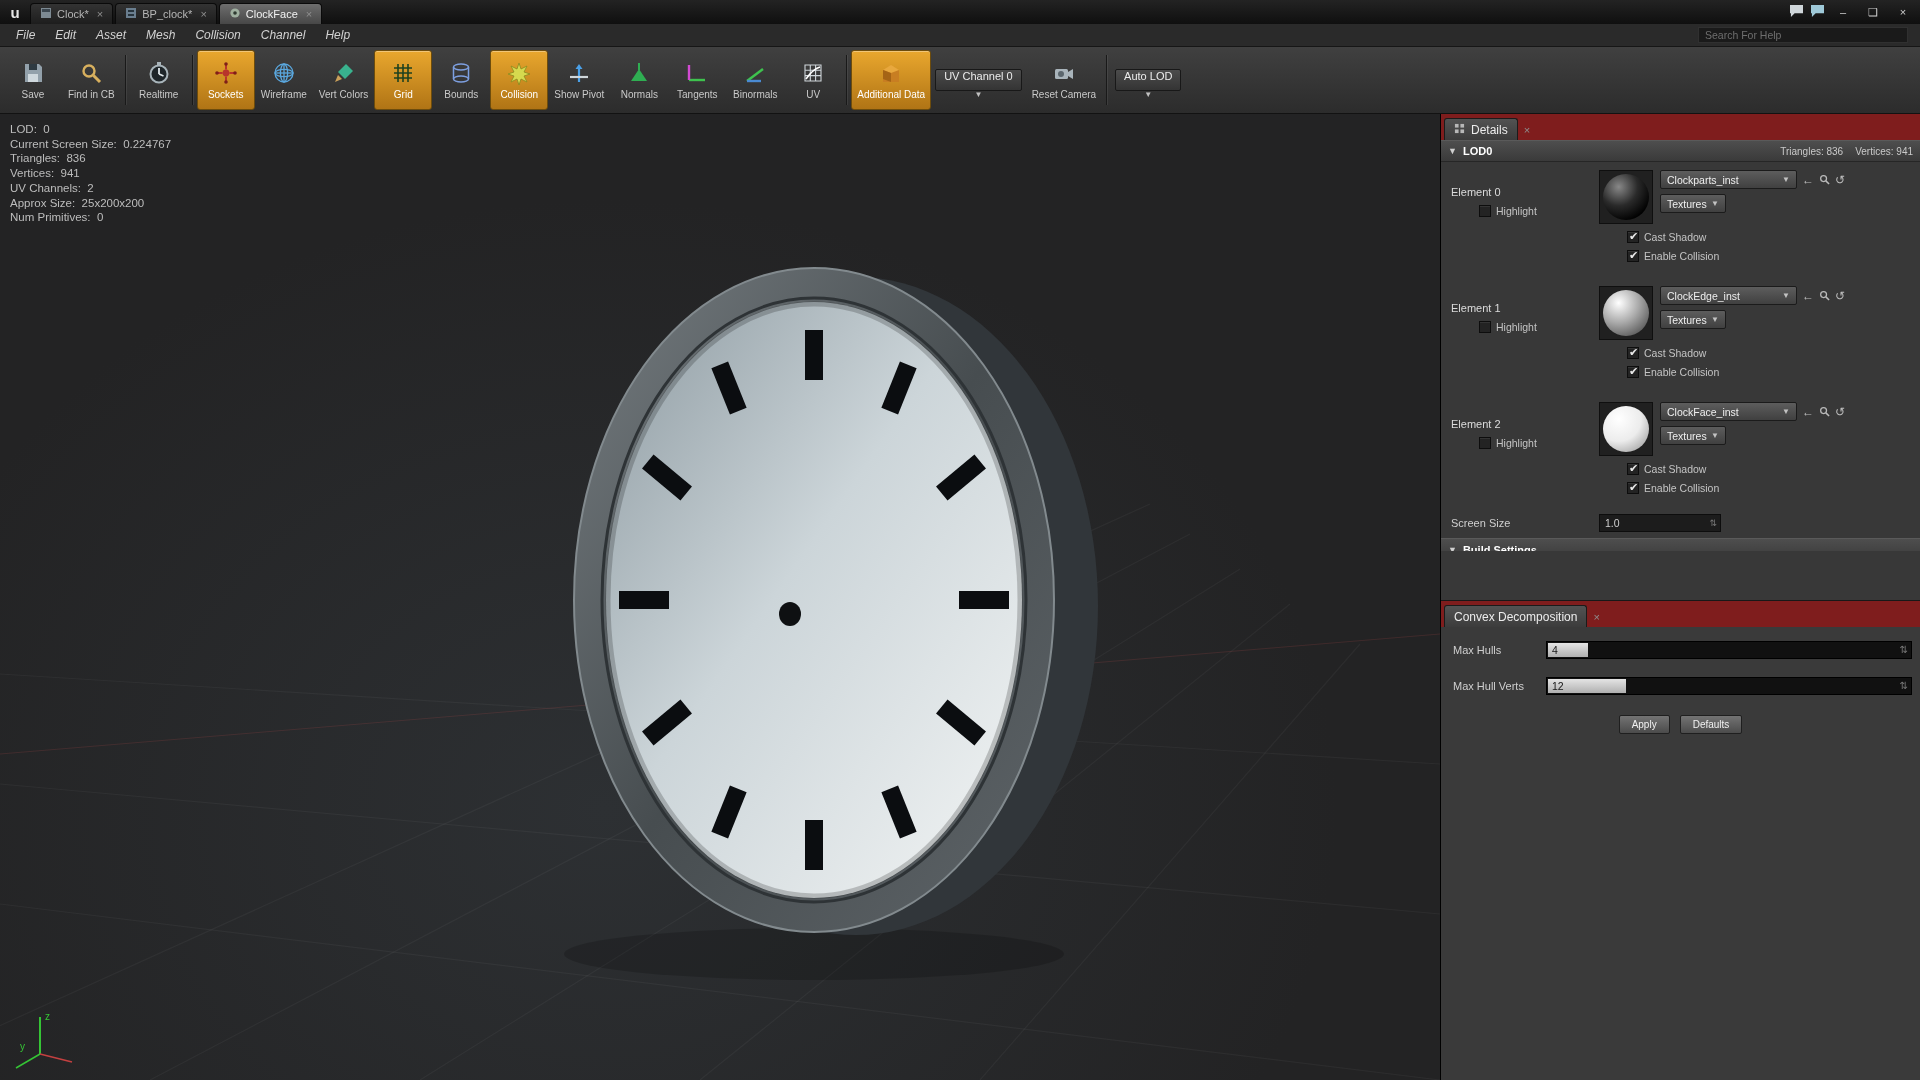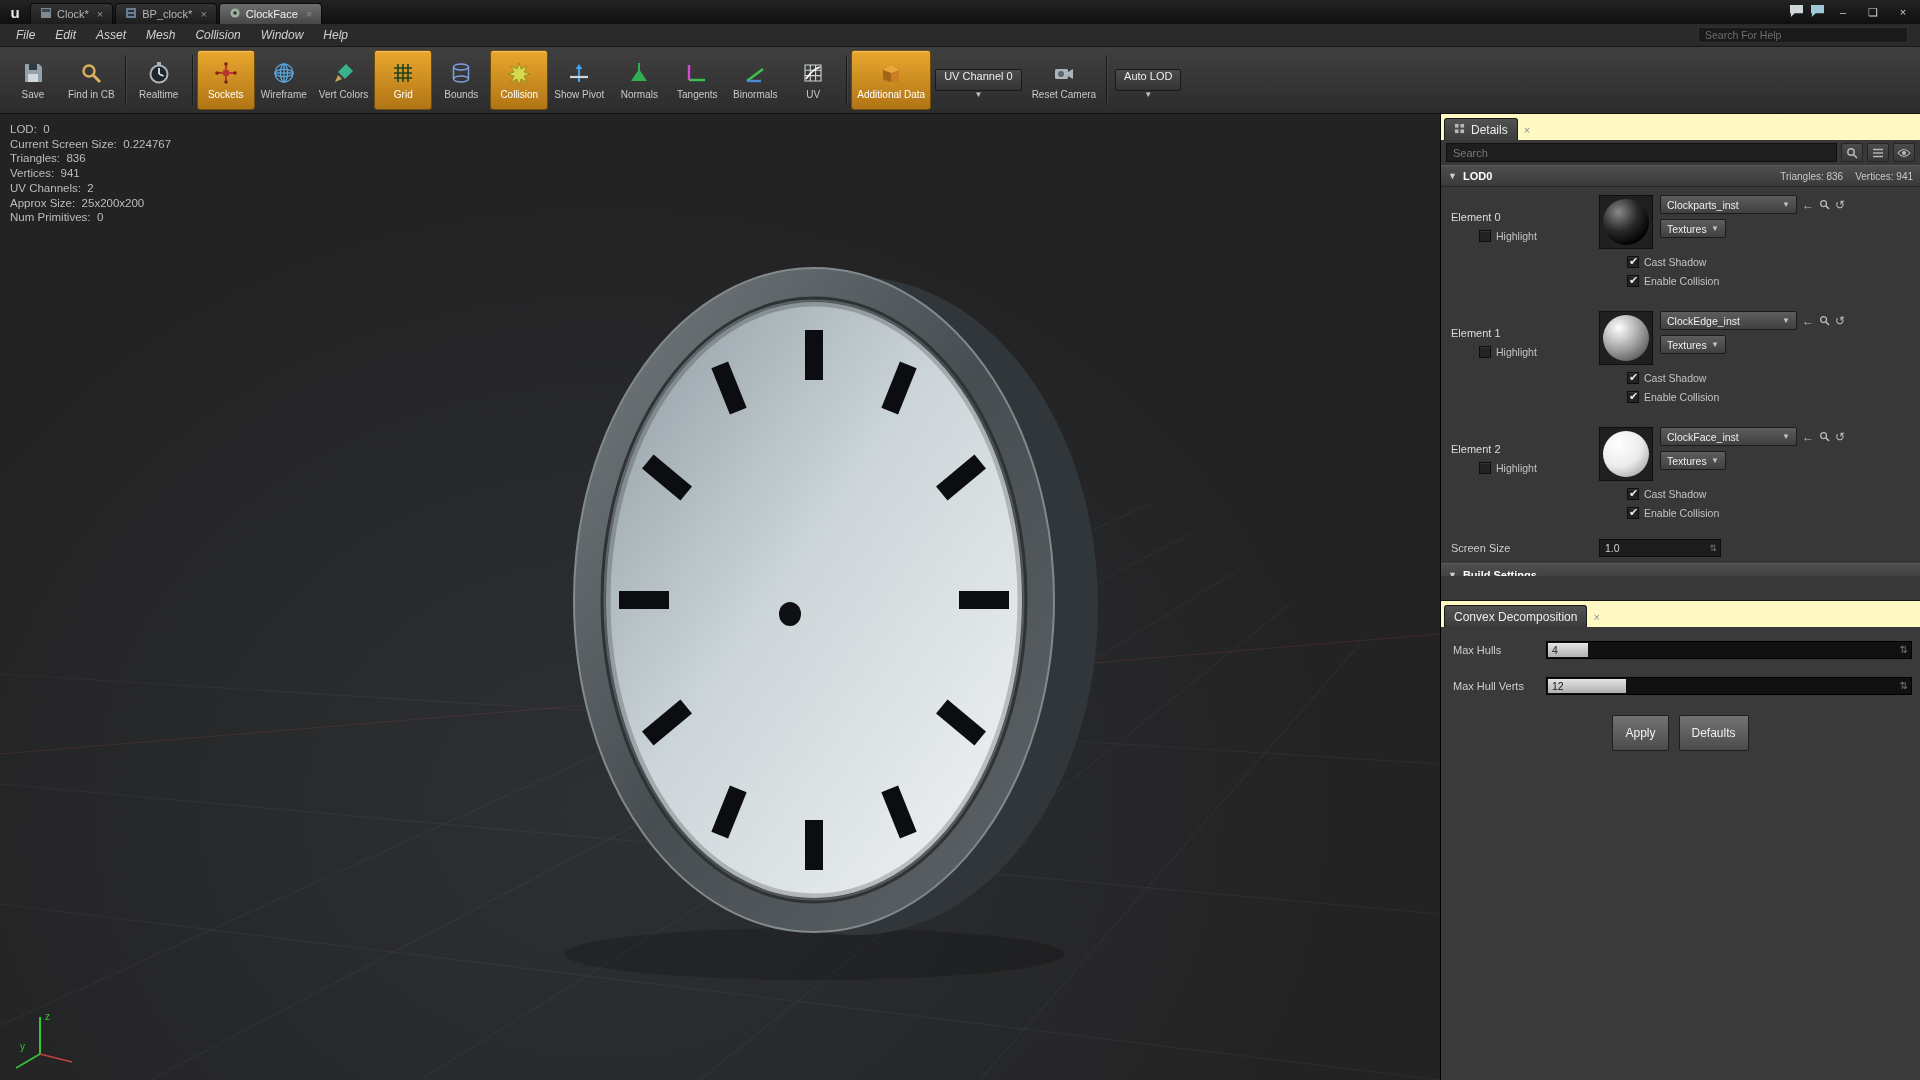--- a/index.html
+++ b/index.html
@@ -47,21 +47,21 @@
   .main { flex:1; display:flex; height:966px; }
   .viewport { width:1440px; height:966px; position:relative;
               background:radial-gradient(ellipse at 42% 72%, #2d3033 0%, #232324 62%); }
   .vp-svg { position:absolute; inset:0; width:100%; height:100%; }
   .vp-stats { position:absolute; left:10px; top:8px; z-index:2; color:#bdbdbd;
               font-size:11.5px; line-height:1.28; }
   .vp-stats div { white-space:pre; }
   
   .right { width:480px; display:flex; flex-direction:column; background:#353535;
            border-left:1px solid #000; }
-  .panel-tabbar { height:26px; background:#fef9c3; display:flex; align-items:flex-end; padding-left:3px; }
+  .panel-tabbar { height:26px; background:#7f1d1d; display:flex; align-items:flex-end; padding-left:3px; }
   .panel-tab { height:22px; background:linear-gradient(#525252,#3c3c3c); border:1px solid #1b1b1b;
                border-bottom:none; border-radius:3px 3px 0 0; display:flex; align-items:center;
                gap:6px; padding:0 9px; color:#ececec; font-size:12px; }
   .details { height:486px; display:flex; flex-direction:column; background:#383838; }
   .search-row { display:flex; align-items:center; gap:4px; padding:3px 5px; background:#383838; }
   .search-input { flex:1; height:19px; background:#1e1e1e; border:1px solid #101010; color:#bbb;
                   font-size:11px; padding:0 6px; font-family:"Liberation Sans",sans-serif; }
   .search-input::placeholder { color:#7a7a7a; }
   .icon-btn { width:22px; height:19px; display:flex; align-items:center; justify-content:center;
               background:linear-gradient(#4a4a4a,#383838); border:1px solid #242424; border-radius:2px; }
@@ -106,21 +106,21 @@
   .convex { flex:1; display:flex; flex-direction:column; background:#3a3a3a; border-top:1px solid #181818; }
   .cd-row { display:flex; align-items:center; margin:14px 8px 4px 12px; }
   .cd-label { width:93px; color:#cfcfcf; font-size:11px; }
   .spinbox { flex:1; height:18px; background:#111; border:1px solid #000; position:relative; }
   .spin-fill { position:absolute; top:1px; left:1px; bottom:1px;
                background:linear-gradient(#e4e4e4,#b0b0b0); }
   .spin-val { position:absolute; left:5px; top:2px; font-size:10.5px; color:#161616; z-index:2; }
   .spin-caret { position:absolute; right:3px; top:2px; color:#7a7a7a; font-size:10px; z-index:2; }
   .cd-buttons { display:flex; justify-content:center; gap:10px; margin-top:16px; }
   .btn { background:linear-gradient(#737373,#4b4b4b); border:1px solid #1f1f1f; border-radius:2px;
-         color:#f1f1f1; font-size:12px; padding:10px 12px; }
+         color:#f1f1f1; font-size:10px; padding:3px 12px; }
 </style>
 </head>
 <body>
 
 <div class="app">
 
   <div class="tabbar">
     <div class="ue-logo">u</div>
     <div class="wtab">
       <span><svg width="12" height="12" viewBox="0 0 12 12">
@@ -159,21 +159,21 @@
       <span class="winbtn">×</span>
     </div>
   </div>
 
   <div class="menubar">
     <span class="menu-item">File</span>
     <span class="menu-item">Edit</span>
     <span class="menu-item">Asset</span>
     <span class="menu-item">Mesh</span>
     <span class="menu-item">Collision</span>
-    <span class="menu-item">Window</span>
+    <span class="menu-item">Channel</span>
     <span class="menu-item">Help</span>
     <input class="help-search" placeholder="Search For Help" style="">
   </div>
 
   <div class="toolbar">
     <div class="tbtn">
       <span class="ticon">
           <svg width="24" height="24" viewBox="0 0 24 24">
             <path d="M4 3h14l3 3v15H4z" fill="#93a1ab"></path>
             <rect x="8" y="3" width="8" height="6" fill="#2e3a42"></rect>
@@ -437,44 +437,20 @@
             <span><svg width="11" height="11" viewBox="0 0 12 12">
                   <rect x="1" y="1" width="4" height="4" fill="#b8b8b8"></rect>
                   <rect x="7" y="1" width="4" height="4" fill="#b8b8b8"></rect>
                   <rect x="1" y="7" width="4" height="4" fill="#b8b8b8"></rect>
                   <rect x="7" y="7" width="4" height="4" fill="#b8b8b8"></rect>
                 </svg></span>
             <span>Details</span>
           </div>
           <span class="tabx" style="margin:0 0 4px 6px;">×</span>
         </div>
-        <div class="search-row">
-          <input class="search-input" placeholder="Search" style="">
-          <span class="icon-btn">
-              <svg width="12" height="12" viewBox="0 0 12 12">
-                <circle cx="5" cy="5" r="3.2" fill="none" stroke="#bbb" stroke-width="1.4"></circle>
-                <line x1="7.5" y1="7.5" x2="11" y2="11" stroke="#bbb" stroke-width="1.6"></line>
-              </svg>
-            </span>
-          <span class="icon-btn">
-              <svg width="12" height="12" viewBox="0 0 12 12">
-                <g stroke="#bbb" stroke-width="1.4">
-                  <line x1="1" y1="2.5" x2="11" y2="2.5"></line>
-                  <line x1="1" y1="6" x2="11" y2="6"></line>
-                  <line x1="1" y1="9.5" x2="11" y2="9.5"></line>
-                </g>
-              </svg>
-            </span>
-          <span class="icon-btn">
-              <svg width="14" height="10" viewBox="0 0 14 10">
-                <path d="M1 5Q7 -2 13 5Q7 12 1 5Z" fill="none" stroke="#bbb" stroke-width="1.1"></path>
-                <circle cx="7" cy="5" r="2" fill="#bbb"></circle>
-              </svg>
-            </span>
-        </div>
         <div class="sec-header">
           <span class="sec-caret">▼</span>
           <span class="sec-title">LOD0</span>
           <span class="sec-stats">
             <span>Triangles: 836</span>
             <span>Vertices: 941</span>
           </span>
         </div>
         <div class="details-body">
 

